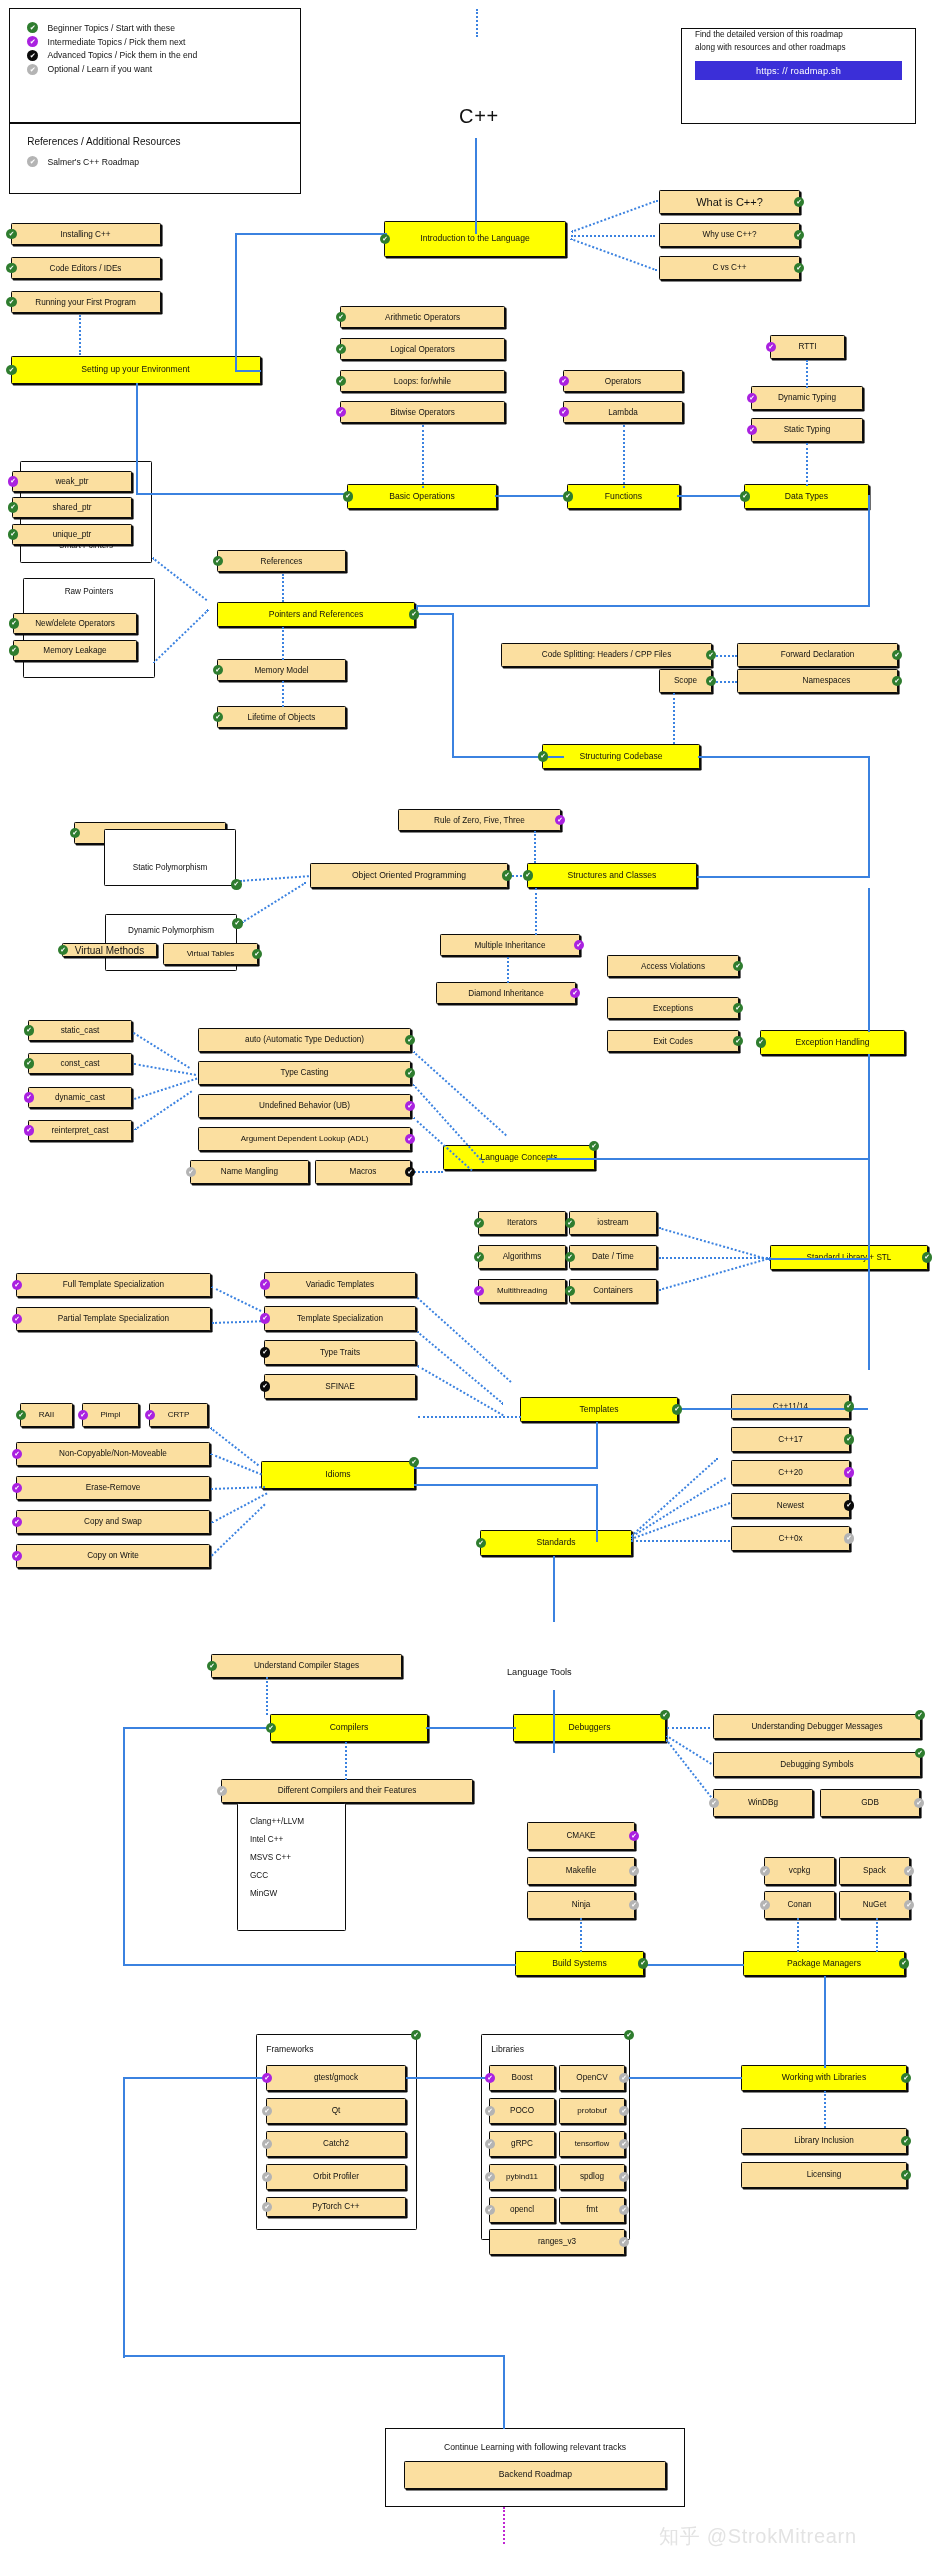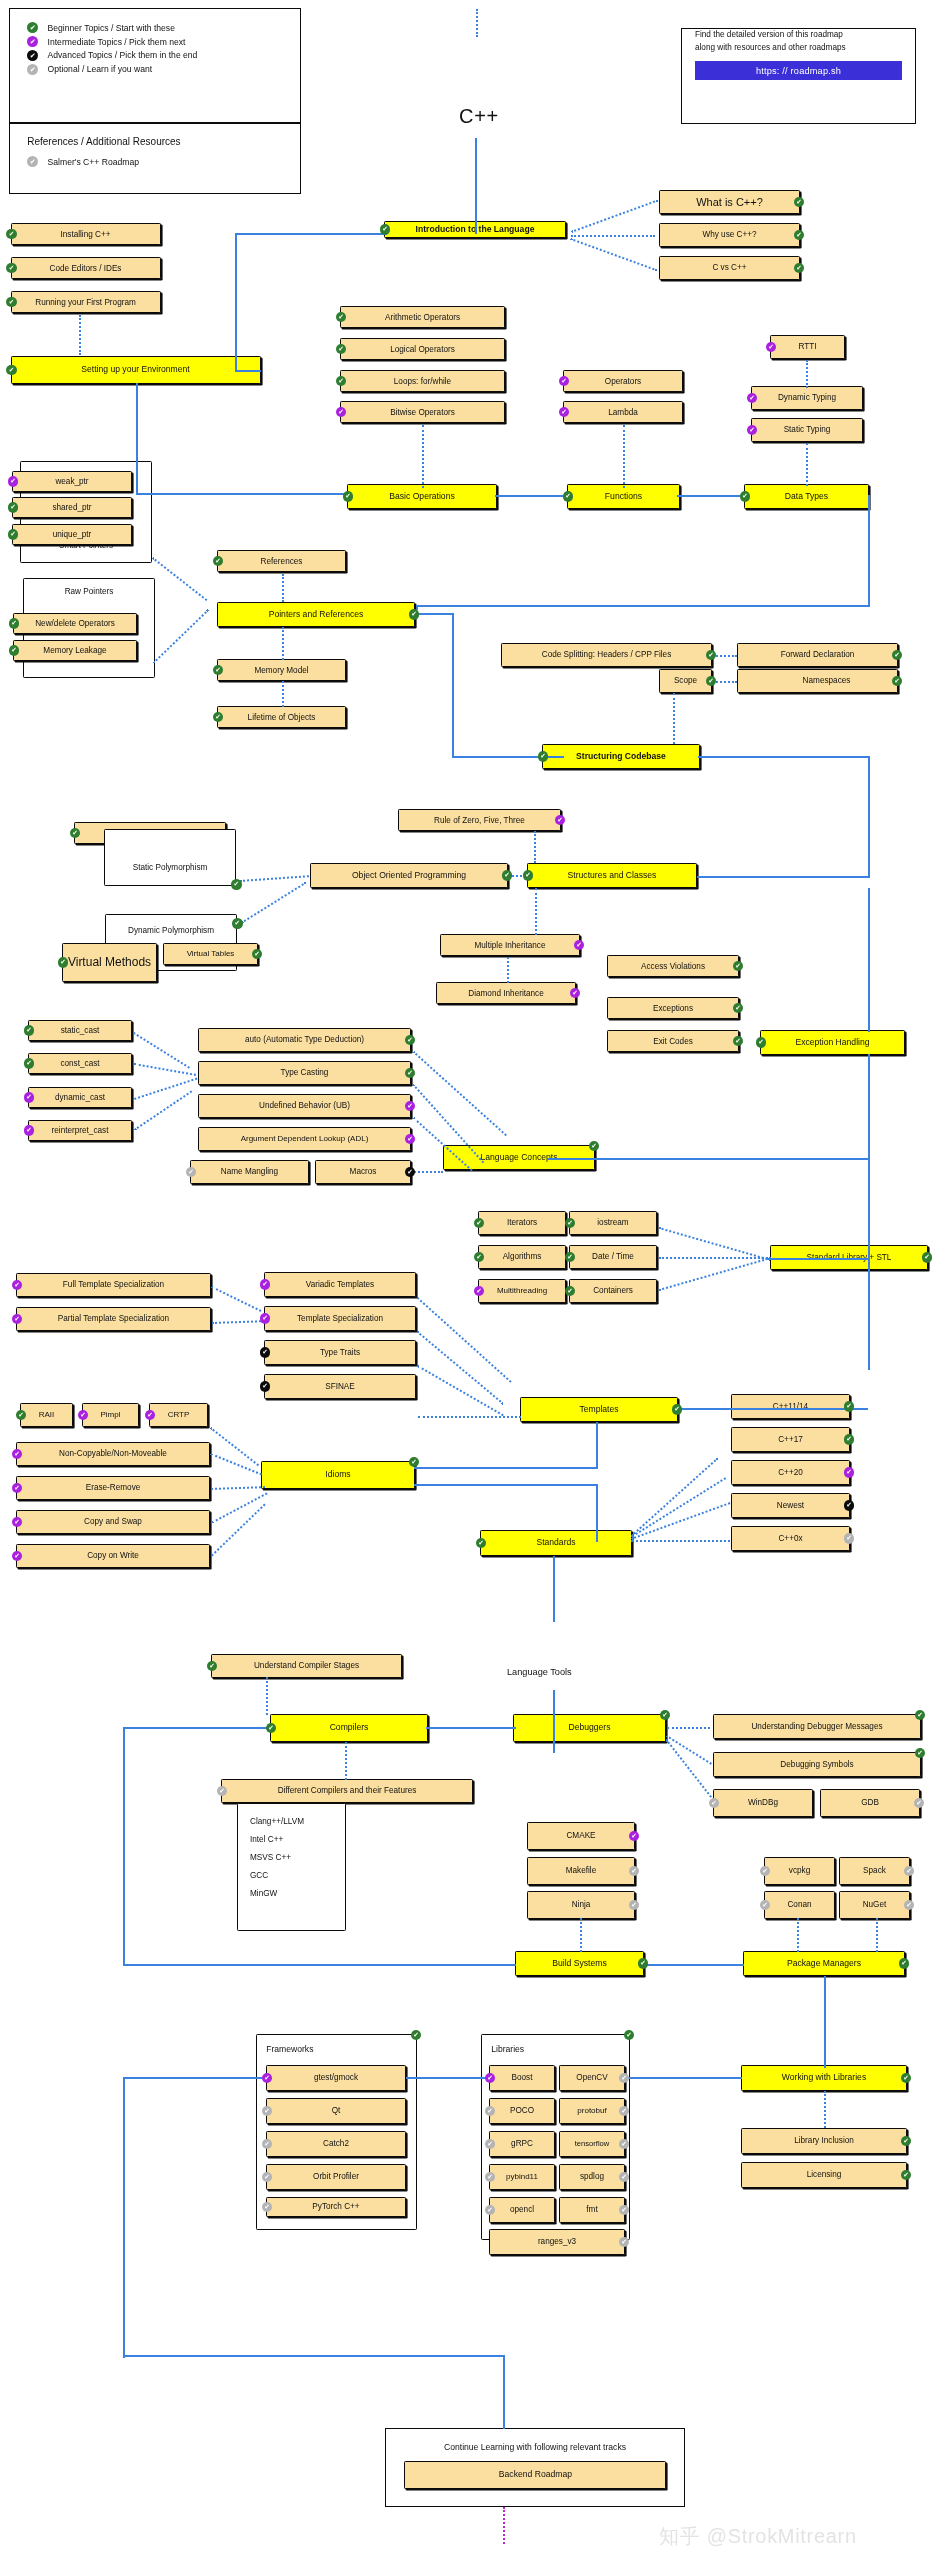--- a/index.html
+++ b/index.html
@@ -98,21 +98,21 @@
     <div class="infotext">Find the detailed version of this roadmap</div>
     <div class="infotext">along with resources and other roadmaps</div>
     <div class="urlbtn" style="margin-top:6.6px;">https: // roadmap.sh</div>
   </div>
 
   <div class="dash-v" style="left:476px;top:9.2px;height:28px;"></div>
   <div class="bigtitle" style="left:459px;top:105px;">C++</div>
 
   <div class="line lv" style="left:475px;top:138px;height:96px;"></div>
 
-  <div class="node primary" style="left:384px;top:221px;width:182px;height:17px;font-size:8.6px;font-weight:bold;">
+  <div class="node primary" style="left:384px;top:221px;width:182px;height:36px;font-size:8.6px;">
     <span>Introduction to the Language</span>
     <i class="badge green bl"></i>
   </div>
 
   <div class="line lh" style="left:235px;top:233px;width:152px;"></div>
   <div class="line lv" style="left:235px;top:233px;height:138px;"></div>
   <div class="line lh" style="left:235px;top:370px;width:26px;"></div>
 
   <div class="node" style="left:659px;top:190px;width:141px;height:24px;font-size:11px;align-items:center;">
     <span>What is C++?</span>
@@ -278,21 +278,21 @@
   <div class="node" style="left:659px;top:669px;width:53px;height:24px;font-size:8.2px;">
     <span>Scope</span>
     <i class="badge green br"></i>
   </div>
   <div class="node" style="left:737px;top:669px;width:161px;height:24px;font-size:8.2px;padding-left:22px;">
     <span>Namespaces</span>
     <i class="badge green br"></i>
   </div>
   <div class="dash-h" style="left:713px;top:681px;width:24px;"></div>
   <div class="dash-v" style="left:673px;top:693px;height:51px;"></div>
-  <div class="node primary" style="left:542px;top:744px;width:158px;height:25px;font-size:8.6px;font-weight:bold;">
+  <div class="node primary" style="left:542px;top:744px;width:158px;height:25px;font-size:8.6px;">
     <span>Structuring Codebase</span>
     <i class="badge green bl"></i>
   </div>
 
   <div class="line lh" style="left:698px;top:756px;width:171px;"></div>
   <div class="line lv" style="left:868px;top:756px;height:122px;"></div>
   <div class="line lh" style="left:697px;top:876px;width:173px;"></div>
 
   <div class="node" style="left:74px;top:822px;width:152px;height:22.4px;font-size:8.2px;">
     <span>Overloading of Functions</span>
@@ -300,21 +300,21 @@
   </div>
   <div class="group" style="left:104px;top:829px;width:132px;height:57px;">
     <div class="glabel" style="top:33px;font-size:8.2px;">Static Polymorphism</div>
   </div>
   <i class="badge green" style="left:231px;top:879px;"></i>
 
   <div class="group" style="left:105px;top:914px;width:132px;height:57px;">
     <div class="glabel" style="top:10.5px;font-size:8.2px;">Dynamic Polymorphism</div>
   </div>
   <i class="badge green" style="left:232px;top:918px;"></i>
-  <div class="node" style="left:62px;top:943px;width:95px;height:39px;font-size:12px;">
+  <div class="node" style="left:62px;top:943px;width:95px;height:14px;font-size:10px;">
     <span>Virtual Methods</span>
     <i class="badge green bl"></i>
   </div>
   <div class="node" style="left:163px;top:943px;width:95px;height:22.4px;font-size:8px;">
     <span>Virtual Tables</span>
     <i class="badge green br"></i>
   </div>
 
   <div class="node" style="left:310px;top:863px;width:198px;height:25px;font-size:8.6px;">
     <span>Object Oriented Programming</span>

